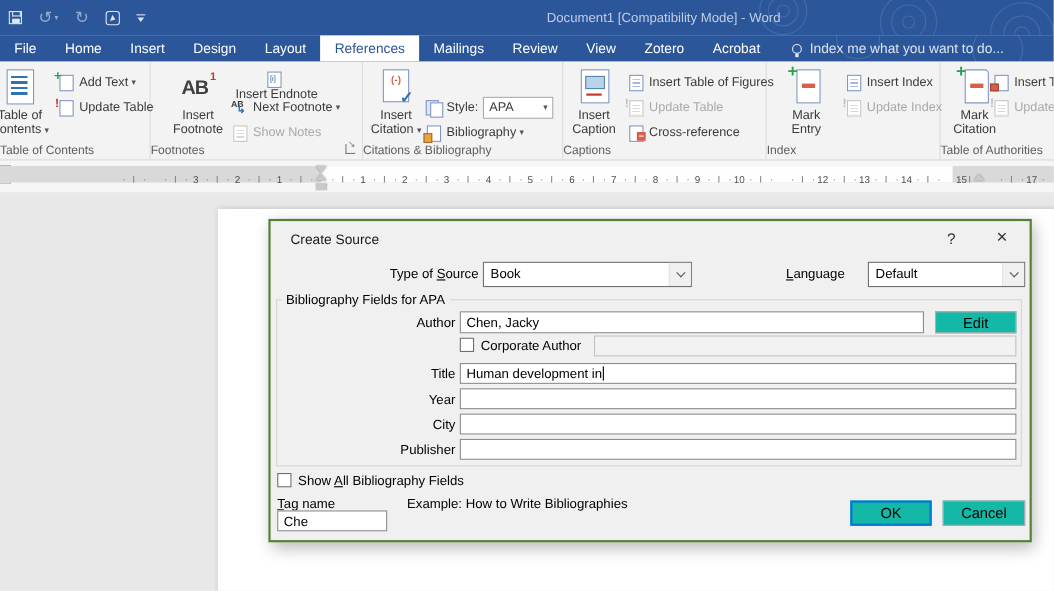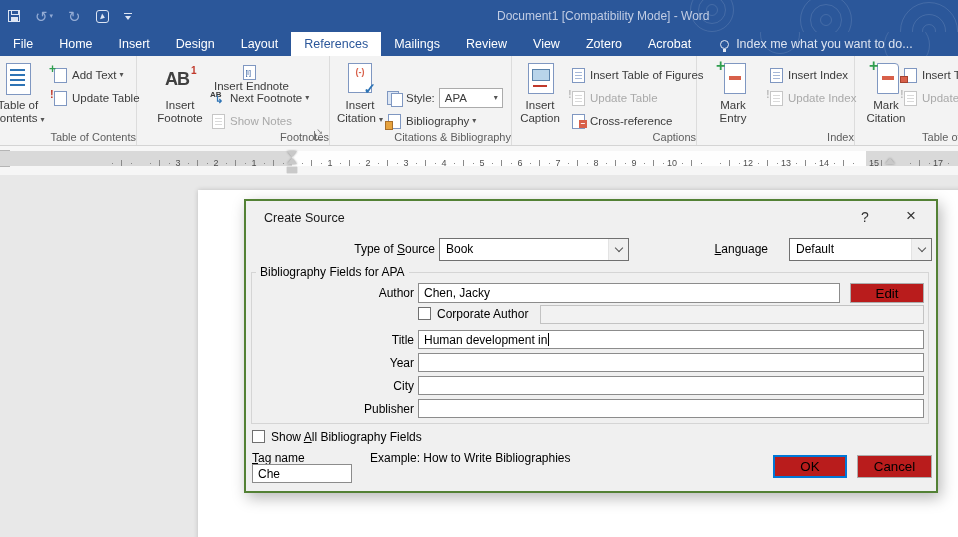--- a/index.html
+++ b/index.html
@@ -28,21 +28,21 @@
   .tab{padding:0 13px;display:flex;align-items:center;white-space:nowrap}
   .tab.active{background:#ffffff;color:#2b579a}
   .tellme{display:flex;align-items:center;gap:7px;margin-left:16px;color:#dce3f0}
   .bulb{width:9px;height:9px;border:1px solid #e2e8f4;border-radius:50%;position:relative;flex:none}
   .bulb::after{content:"";position:absolute;left:2px;bottom:-4px;width:3px;height:3px;background:#e2e8f4}
 
   
   .ribbon{position:absolute;left:0;top:56px;right:0;height:90px;background:#f3f3f3;border-bottom:1px solid #d4d4d4;overflow:hidden;color:#3b3b3b}
   .rgroup{position:absolute;top:0;bottom:0;border-right:1px solid #dcdcdc}
   .rgroup.last{border-right:none}
-  .glabel{position:absolute;bottom:2px;left:0;right:0;text-align:right;font-size:11px;color:#5e5e5e;white-space:nowrap}
+  .glabel{position:absolute;bottom:2px;left:0;right:0;text-align:left;font-size:11px;color:#5e5e5e;white-space:nowrap}
   .bigbtn{position:absolute;top:3px;display:flex;flex-direction:column;align-items:center;font-size:11.5px;cursor:default}
   .bigbtn .lines{text-align:center;line-height:13px;white-space:nowrap}
   .smallbtn{position:absolute;height:21px;display:flex;align-items:center;font-size:11.5px;white-space:nowrap;cursor:default}
   .smallbtn .lbl{margin-left:4px}
   .smallbtn.disabled{color:#a9a9a9}
   .chev{font-size:8px;color:#555;margin-left:3px}
   .rcombo{width:64px;height:20px;background:#fff;border:1px solid #ababab;font-size:11.5px;display:flex;align-items:center;padding:0 5px;position:relative;margin-left:4px}
   .rcombo .chev{position:absolute;right:4px;margin:0}
   .launcher{position:absolute;right:6px;bottom:5px;width:9px;height:9px;border-left:1px solid #7a7a7a;border-bottom:1px solid #7a7a7a}
   .launcher::after{content:"↘";position:absolute;right:0px;top:-4px;font-size:8px;color:#7a7a7a}
@@ -105,21 +105,21 @@
   .dlabel{position:absolute;text-align:right;white-space:nowrap}
   .dinput{position:absolute;background:#fff;border:1px solid #8c8c8c;display:flex;align-items:center;padding:0 5px;overflow:hidden;white-space:nowrap}
   .dinput.disabled{background:#f2f2f2;border-color:#c3c3c3}
   .dcombo{position:absolute;background:#fff;border:1px solid #707070}
   .dcombo .val{position:absolute;left:6px;top:3px}
   .dcombo .dd{position:absolute;right:0;top:0;bottom:0;width:20px;background:#f0f0f0;border-left:1px solid #e3e3e3;display:flex;align-items:center;justify-content:center}
   .cv{width:6px;height:6px;border-right:1px solid #555;border-bottom:1px solid #555;transform:rotate(45deg);margin-top:-3px}
   .dcheck{position:absolute;width:13px;height:13px;background:#fff;border:1px solid #707070}
   .groupbox{position:absolute;left:5px;top:71px;width:678px;height:152px;border:1px solid #d5d5d5}
   .gbl{position:absolute;left:10px;top:64px;background:#f0f0f0;padding:0 4px}
-  .dbtn{position:absolute;background:#b91c1c;border:1px solid #adadad;display:flex;align-items:center;justify-content:center}
+  .dbtn{position:absolute;background:#14b8a6;border:1px solid #adadad;display:flex;align-items:center;justify-content:center}
   .dbtn.primary{border:2px solid #0078d7}
   .caret{display:inline-block;width:1px;height:13px;background:#000;margin-left:1px}
   u{text-decoration:underline}
 </style>
 </head>
 <body>
 
 <div class="titlebar">
   <div class="deco" style="left:690px;top:-12px;width:44px;height:44px"></div>
   <div class="deco" style="left:698px;top:-4px;width:28px;height:28px"></div>

